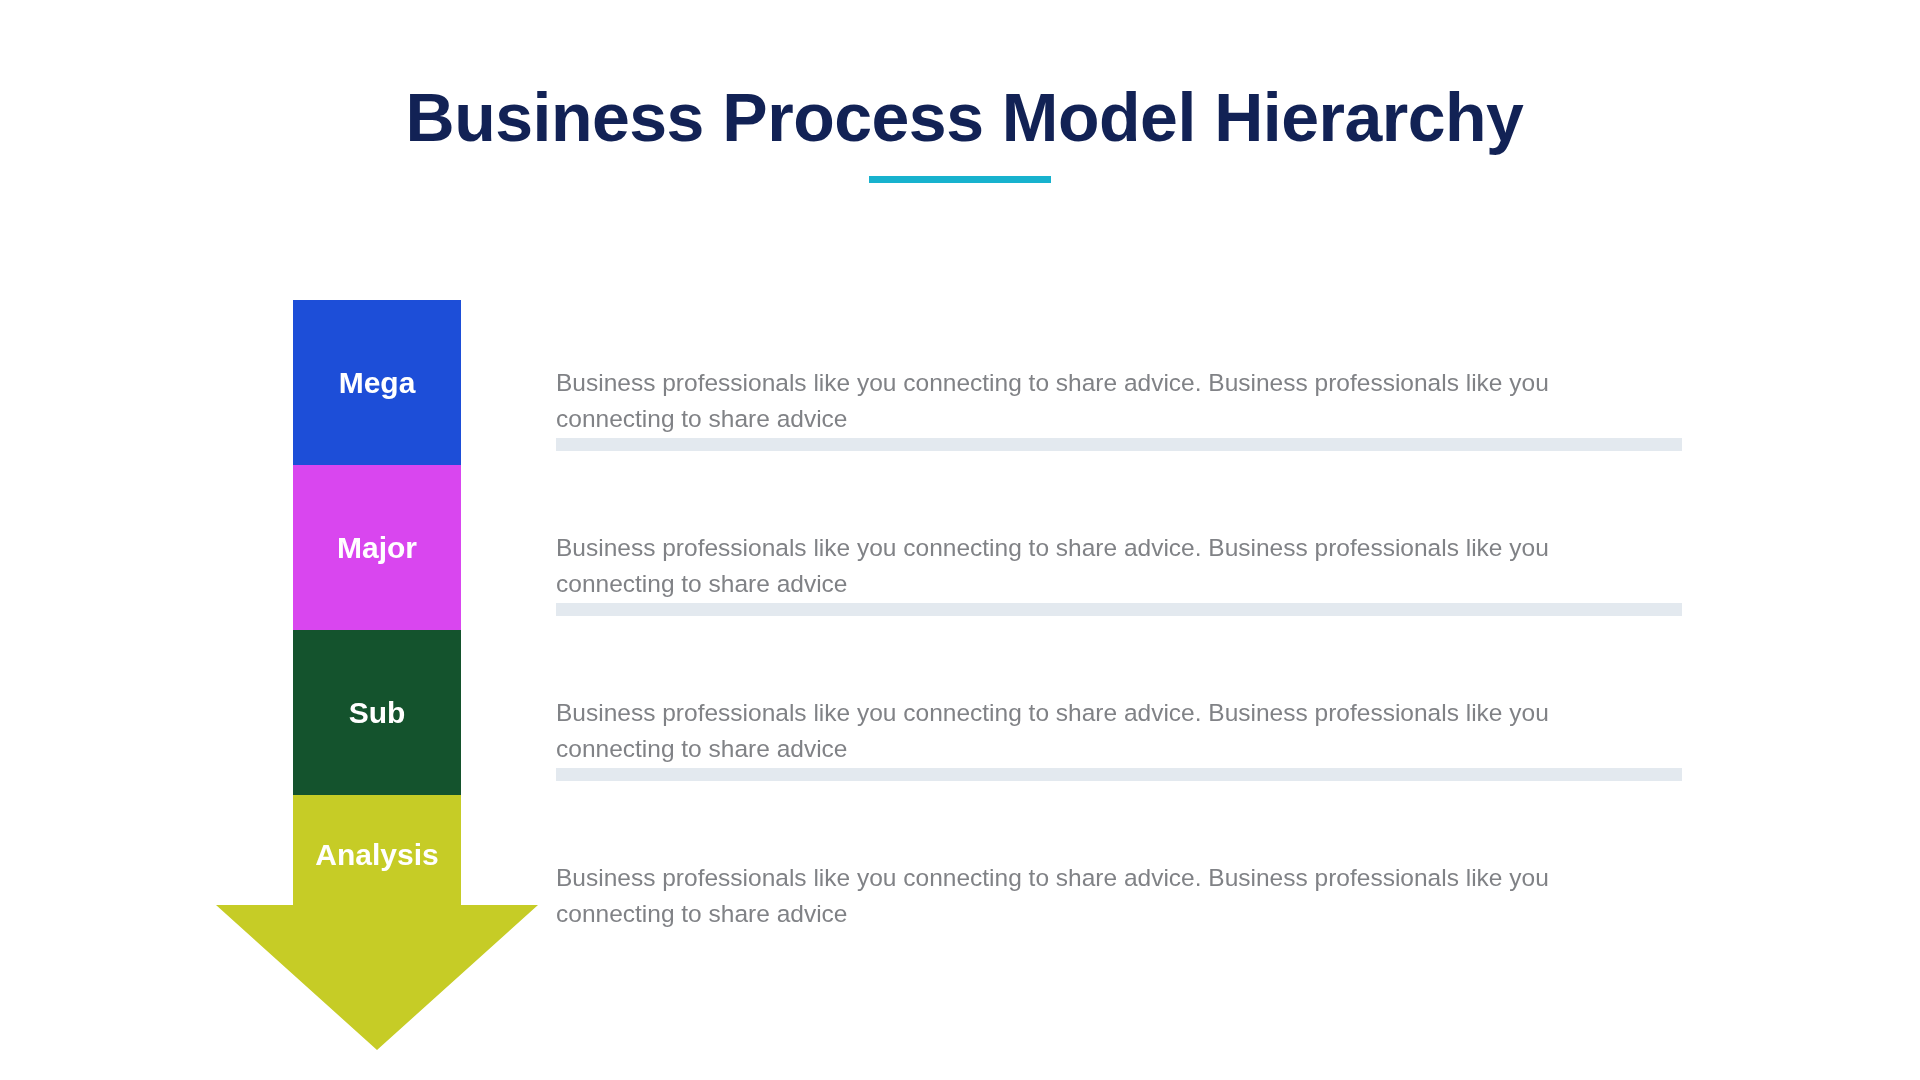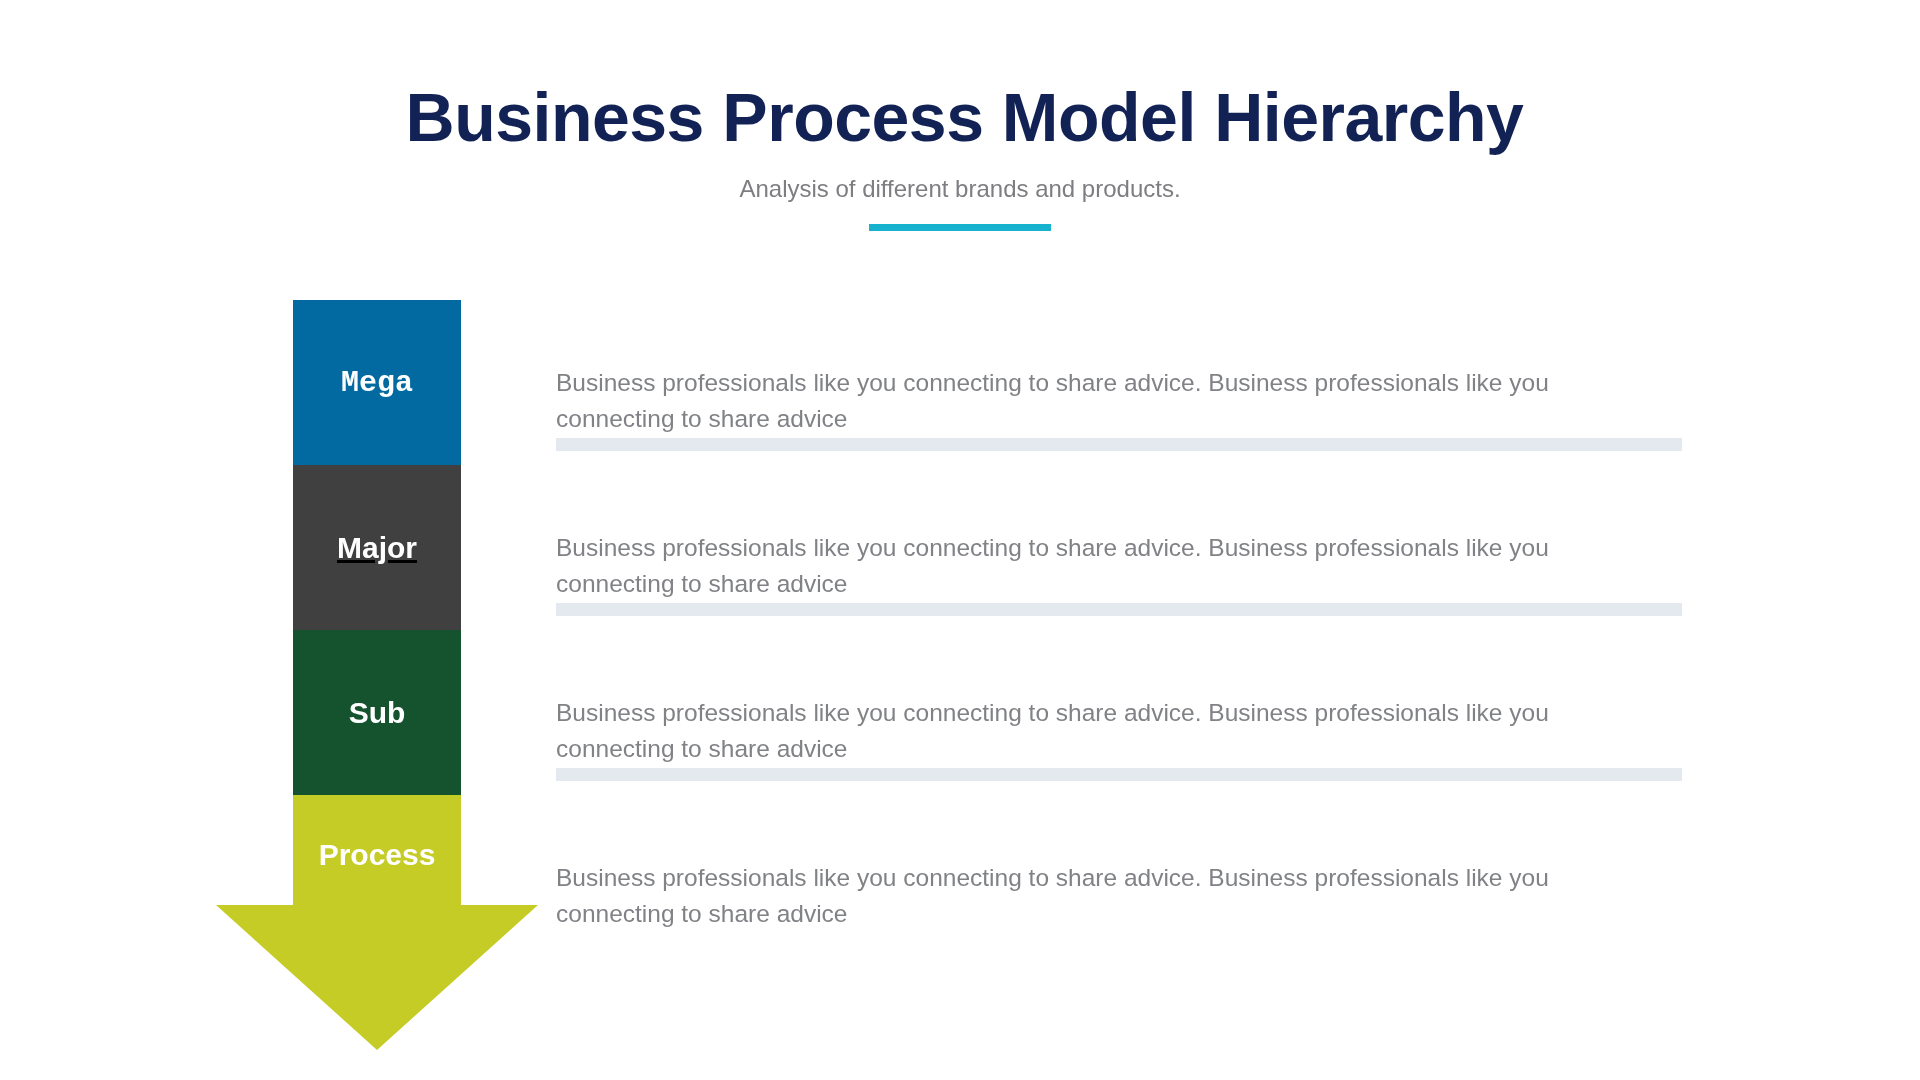--- a/index.html
+++ b/index.html
@@ -138,45 +138,44 @@
     width: 1126px;
     height: 13px;
     background: #e3e9ef;
   }
 </style>
 </head>
 <body style="background: rgb(255, 255, 255);">
 
 <div class="header">
   <h1 class="page-title" style="color: rgb(18, 34, 85); padding-left: 9px;">Business Process Model Hierarchy</h1>
-  <p class="page-subtitle" style="color: rgb(125, 125, 130);">Analysis of different brands and products.</p>
   <div class="title-rule" style="background: rgb(23, 178, 206);"></div>
 </div>
 
 <div class="diagram">
 
   <div class="arrow-column">
 
-    <div class="stage-block" id="stage-block-0" style="background: #0369a1; font-family: Liberation Mono, monospace;">
+    <div class="stage-block" id="stage-block-0" style="background: #1d4ed8;">
       <span class="stage-label">Mega</span>
     </div>
 
-    <div class="stage-block" id="stage-block-1" style="background: #404040; text-decoration: underline;">
+    <div class="stage-block" id="stage-block-1" style="background: #d946ef;">
       <span class="stage-label">Major</span>
     </div>
 
     <div class="stage-block" id="stage-block-2" style="background: #14532d;">
       <span class="stage-label">Sub</span>
     </div>
 
     <div class="arrow-final">
       <svg class="arrow-svg" viewBox="0 0 322 255" xmlns="http://www.w3.org/2000/svg">
         <polygon id="arrow-head-shape" points="77,0 245,0 245,110 322,110 161,255 0,110 77,110" fill="#C6CC26"></polygon>
       </svg>
-      <span class="stage-label">Process</span>
+      <span class="stage-label">Analysis</span>
     </div>
 
   </div>
 
   <div class="content-column">
 
     <div class="content-row">
       <p class="content-text" style="color: rgb(128, 130, 134);">Business professionals like you connecting to share advice. Business professionals like you connecting to share advice</p>
       <div class="row-divider" style="background: rgb(227, 233, 239);"></div>
     </div>

